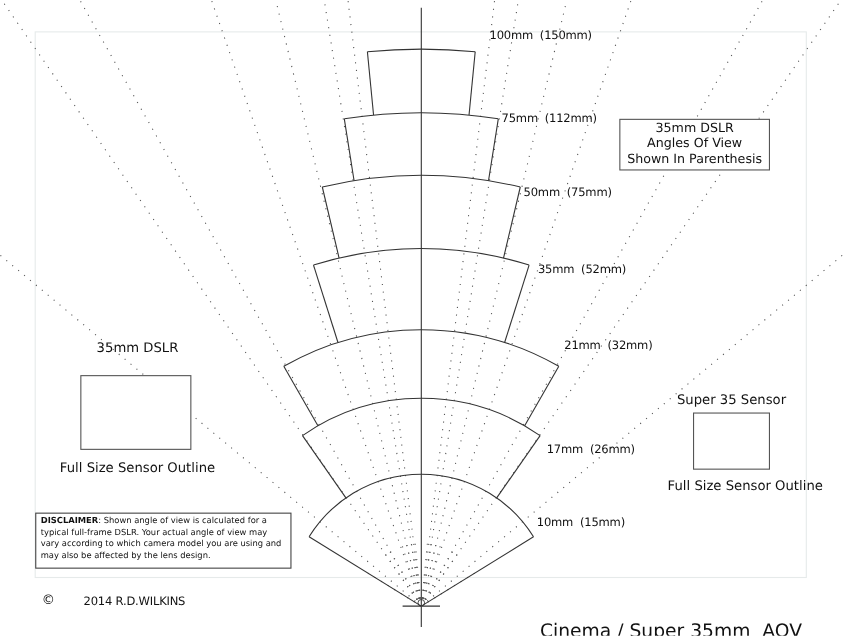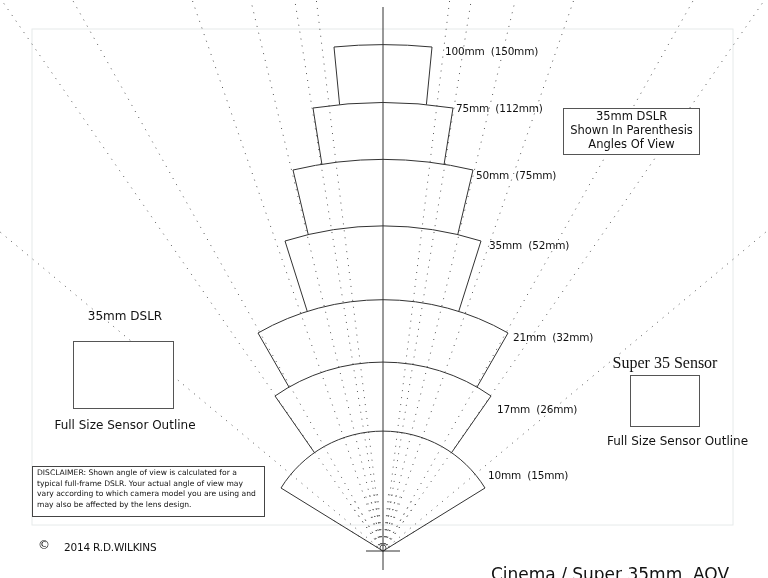--- a/index.html
+++ b/index.html
@@ -3,21 +3,21 @@
 <meta charset="utf-8">
 <style>
   html,body{margin:0;padding:0;background:#fff;}
   body{width:768px;height:578px;position:relative;overflow:hidden;font-family:"DejaVu Sans","Liberation Sans",sans-serif;color:#111;}
   #stage{position:absolute;left:0;top:0;width:768px;height:578px;}
   .lbl{position:absolute;font-size:10.5px;white-space:pre;letter-spacing:-0.2px;}
   .box{position:absolute;border:1.3px solid #555;background:#fff;}
   .note{position:absolute;text-align:center;font-size:11.5px;line-height:14px;}
   .ctext{position:absolute;text-align:center;white-space:pre;}
   .disc{position:absolute;left:32px;top:466px;width:233px;height:51px;border:1.3px solid #444;font-size:7.6px;line-height:10.5px;padding:1px 4px;box-sizing:border-box;}
-  .disc b{font-weight:normal;}
+  .disc b{font-weight:bold;}
 </style>
 </head>
 <body>
 
 <div id="stage">
   <svg width="768" height="578" viewBox="0 0 768 578" style="position:absolute;left:0;top:0">
 
     <rect x="32" y="29" width="701" height="496" fill="none" stroke="#e6eaea" stroke-width="1"></rect>
 
     <line x1="383" y1="7" x2="383" y2="570" stroke="#333" stroke-width="1"></line>
@@ -71,50 +71,50 @@
         <line x1="258" y1="333" x2="289.0289750395238" y2="387.1145324689295"></line>
         <path d="M 275 396 A 188.91532494744837 188.91532494744837 0 0 1 491 396"></path>
         <line x1="491" y1="396" x2="451.5378187446871" y2="452.6355379127176"></line>
         <line x1="275" y1="396" x2="314.4621812553129" y2="452.6355379127176"></line>
         <path d="M 281 488 A 119.8874472161285 119.8874472161285 0 0 1 485 488"></path>
         <line x1="485" y1="488" x2="383" y2="551"></line>
         <line x1="281" y1="488" x2="383" y2="551"></line>
       </g>
   </svg>
 
-  <div class="lbl" style="left:445px;top:45px">100mm  (150mm)</div>
+  <div class="lbl" style="left:445px;top:26px">100mm  (150mm)</div>
   <div class="lbl" style="left:456px;top:102px">75mm  (112mm)</div>
   <div class="lbl" style="left:476px;top:169px">50mm  (75mm)</div>
   <div class="lbl" style="left:489px;top:239px">35mm  (52mm)</div>
-  <div class="lbl" style="left:513px;top:331px">21mm  (32mm)</div>
+  <div class="lbl" style="left:513px;top:308px">21mm  (32mm)</div>
   <div class="lbl" style="left:497px;top:403px">17mm  (26mm)</div>
   <div class="lbl" style="left:488px;top:469px">10mm  (15mm)</div>
 
   <div class="box note" style="left:563px;top:108px;width:135px;height:45px;">
     <div>35mm DSLR</div>
+    <div>Angles Of View</div>
     <div>Shown In Parenthesis</div>
-    <div>Angles Of View</div>
   </div>
 
   <div class="note" style="left:50px;top:309px;width:150px;font-size:12px;">
     <div>35mm DSLR</div>
   </div>
   <div class="box" style="left:73px;top:341px;width:99px;height:66px;"></div>
   <div class="note" style="left:40px;top:418px;width:170px;font-size:12px;">
     <div>Full Size Sensor Outline</div>
   </div>
 
-  <div class="note" style="left:605px;top:356px;width:120px;font-size:16px;font-family:Liberation Serif, serif;">Super 35 Sensor</div>
+  <div class="note" style="left:605px;top:356px;width:120px;font-size:12px;">Super 35 Sensor</div>
   <div class="box" style="left:630px;top:375px;width:68px;height:50px;"></div>
   <div class="note" style="left:590px;top:434px;width:175px;font-size:12px;">
     <div>Full Size Sensor Outline</div>
   </div>
 
   <div class="disc"><b>DISCLAIMER</b><span>: Shown angle of view is calculated for a typical full-frame DSLR. Your actual angle of view may vary according to which camera model you are using and may also be affected by the lens design.</span></div>
 
   <div class="lbl" style="left:38px;top:538px;font-size:12px;">©</div>
-  <div class="lbl" style="left:64px;top:541px;font-size:10.5px;">2014 R.D.WILKINS</div>
+  <div class="lbl" style="left:76px;top:541px;font-size:10.5px;">2014 R.D.WILKINS</div>
 
   <div class="ctext" style="left:470px;top:519px;width:280px;font-size:17px;line-height:22px;">
     <div>Cinema / Super 35mm  AOV</div>
     
   </div>
 </div>
 
 </body></html>

